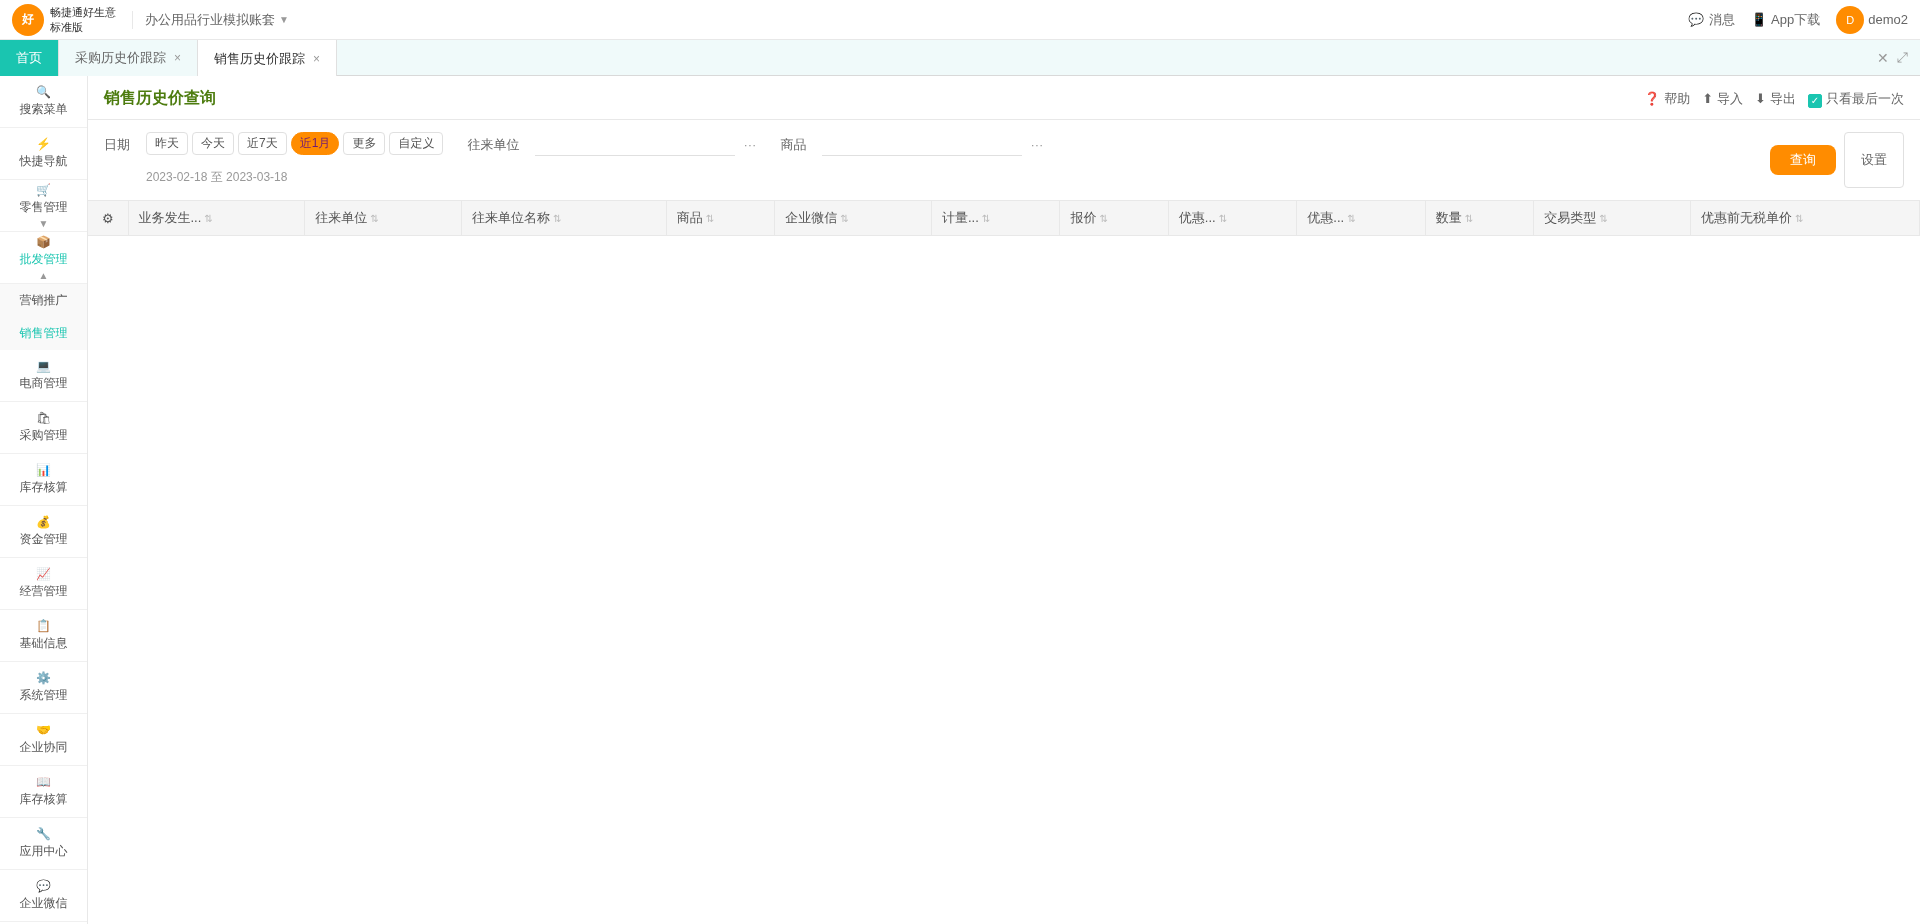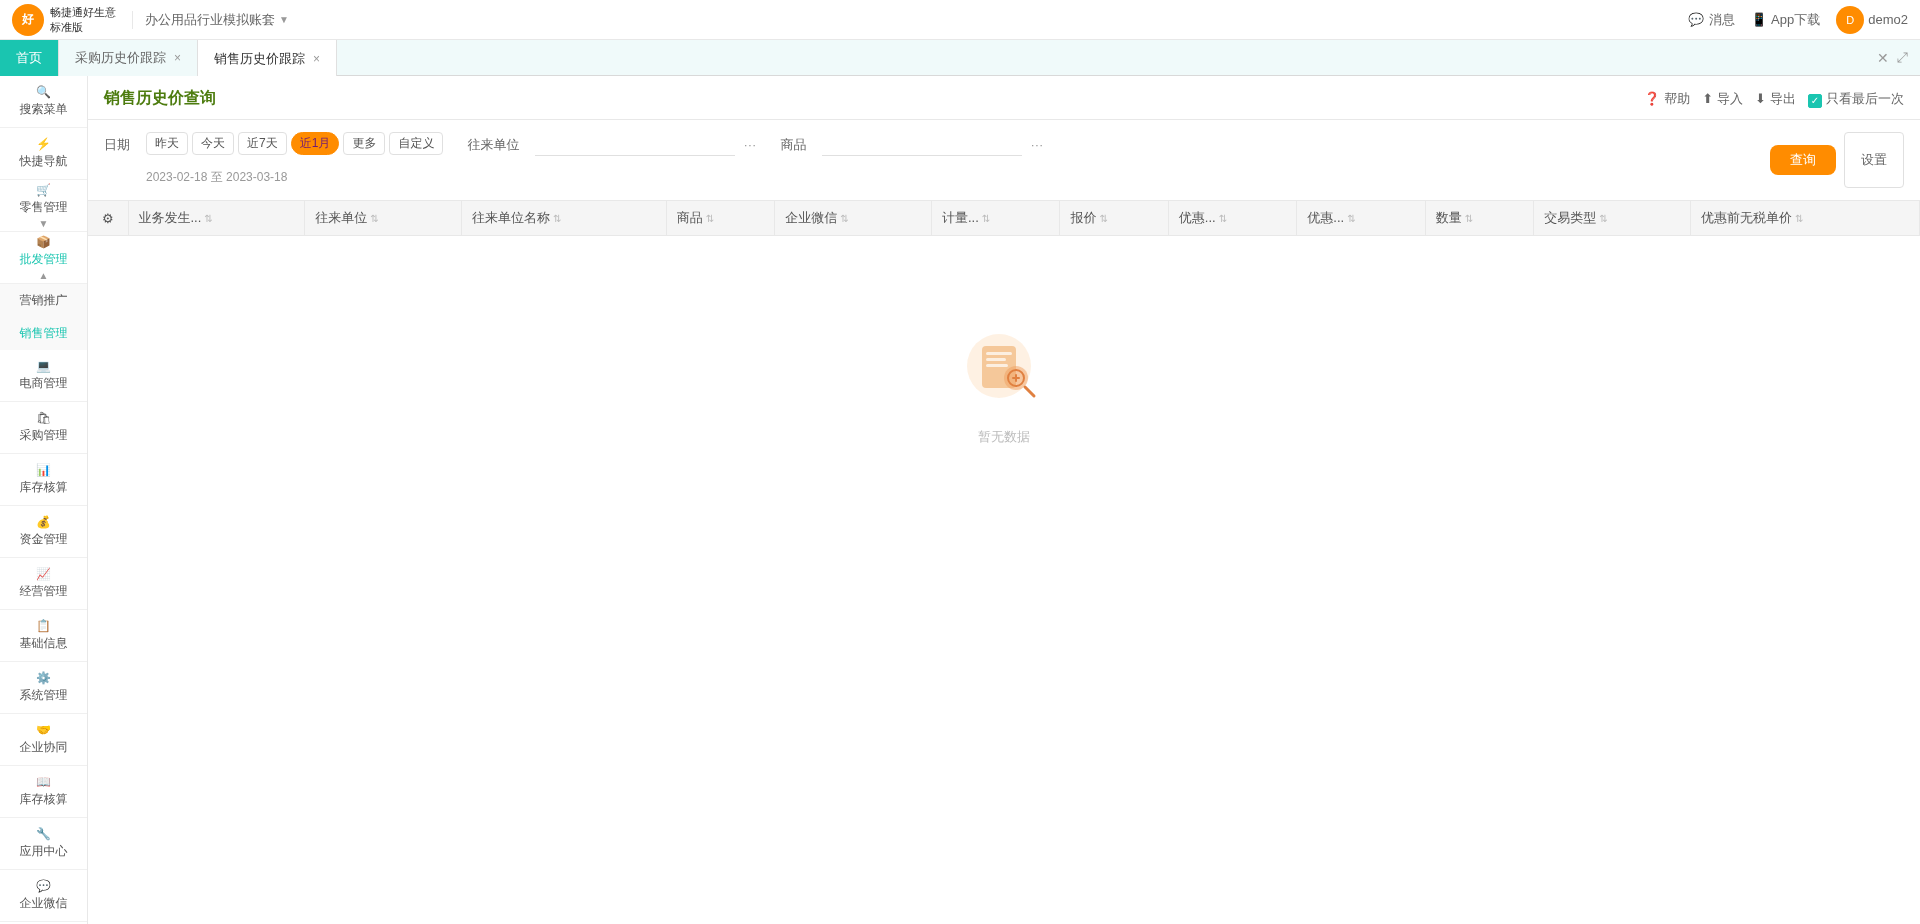--- a/index.html
+++ b/index.html
@@ -448,31 +448,16 @@
                 <span>优惠前无税单价</span>
                 <span class="sort-icon">⇅</span>
               </div>
             </th>
           </tr>
         </thead>
         <tbody>
         </tbody>
       </table>
 
-      <div class="empty-state">
-        <svg class="empty-icon" viewBox="0 0 100 100" xmlns="http://www.w3.org/2000/svg">
-          <circle cx="45" cy="50" r="32" fill="#fde8d0" opacity="0.6"></circle>
-          <rect x="28" y="30" width="34" height="42" rx="4" fill="#f5c89a"></rect>
-          <rect x="32" y="36" width="26" height="3" rx="1.5" fill="#fff" opacity="0.7"></rect>
-          <rect x="32" y="42" width="20" height="3" rx="1.5" fill="#fff" opacity="0.7"></rect>
-          <rect x="32" y="48" width="22" height="3" rx="1.5" fill="#fff" opacity="0.7"></rect>
-          <circle cx="62" cy="62" r="12" fill="#f0a060" opacity="0.5"></circle>
-          <line x1="71" y1="71" x2="80" y2="80" stroke="#e08040" stroke-width="3" stroke-linecap="round"></line>
-          <circle cx="62" cy="62" r="8" fill="none" stroke="#e08040" stroke-width="2"></circle>
-          <line x1="59" y1="62" x2="65" y2="62" stroke="#e08040" stroke-width="2" stroke-linecap="round"></line>
-          <line x1="62" y1="59" x2="62" y2="65" stroke="#e08040" stroke-width="2" stroke-linecap="round"></line>
-        </svg>
-        <span class="empty-text">暂无数据</span>
-      </div>
     </div>
 
   </div>
 </div>
 
 </body></html>

